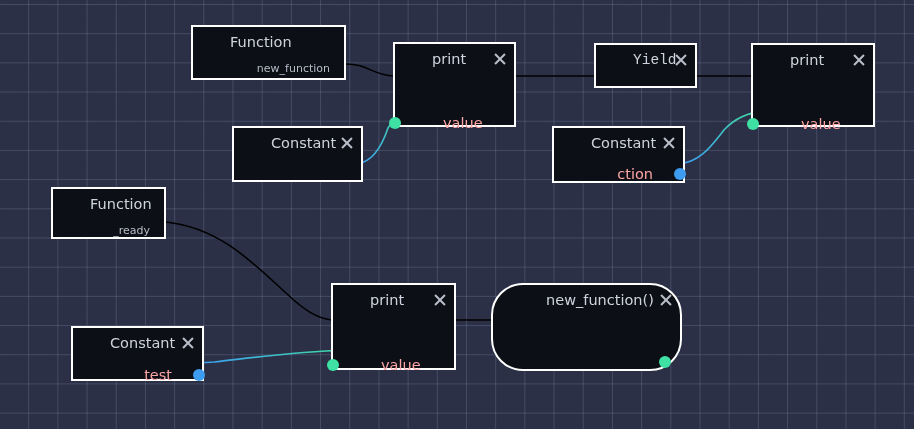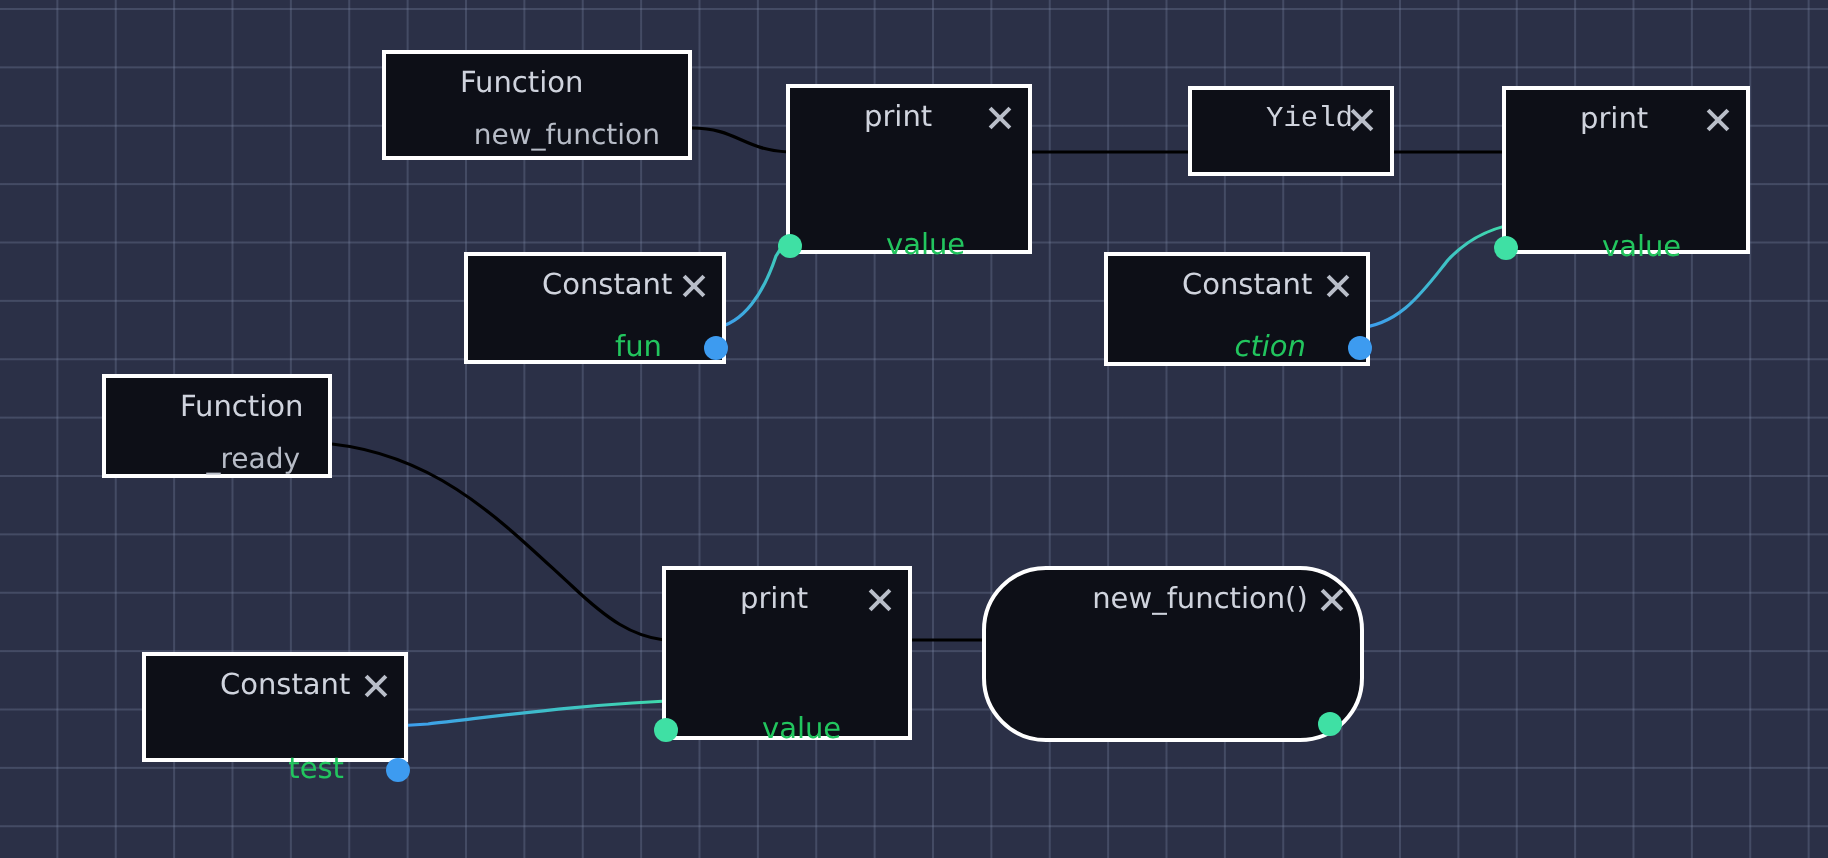--- a/index.html
+++ b/index.html
@@ -79,31 +79,31 @@
   .sub-row {
     position: relative;
     display: flex;
     align-items: center;
     height: 22px;
     padding: 0 14px;
   }
   .sub-row.right { justify-content: flex-end; }
   .sub-row .sub-text {
     color: #b7bcc7;
-    font-size: 14px;
+    font-size: 11px;
     white-space: nowrap;
   }
   .slot-row {
     position: relative;
     height: 26px;
     display: flex;
     align-items: center;
   }
   .slot-label {
-    color: #22c55e;
+    color: #fca5a5;
     font-size: 14.5px;
     white-space: nowrap;
     text-align: center;
   }
   .port {
     position: absolute;
     width: 12px;
     height: 12px;
     border-radius: 50%;
     top: 50%;
@@ -203,32 +203,28 @@
       <span class="port in green" style="top:13px;"></span>
       <span class="slot-label" style="position:absolute; left:48px;">value</span>
     </div>
   </div>
 
   <div class="gnode" id="node-const-fun">
     <div class="title-row">
       <span class="title-text">Constant</span>
       <span class="close-x"></span>
     </div>
+  </div>
+
+  <div class="gnode" id="node-const-ction">
+    <div class="title-row">
+      <span class="title-text">Constant</span>
+      <span class="close-x"></span>
+    </div>
     <div class="slot-row" style="margin-top:3px;">
-      <span class="slot-label" style="position:absolute; right:30px;">fun</span>
-      <span class="port out blue" style="right:-3px; top:13px;"></span>
-    </div>
-  </div>
-
-  <div class="gnode" id="node-const-ction">
-    <div class="title-row">
-      <span class="title-text">Constant</span>
-      <span class="close-x"></span>
-    </div>
-    <div class="slot-row" style="margin-top:3px;font-style:italic;">
       <span class="slot-label" style="position:absolute; right:30px;">ction</span>
       <span class="port out blue" style="right:-3px; top:13px;"></span>
     </div>
   </div>
 
   <div class="gnode" id="node-func-ready">
     <div class="title-row">
       <span class="title-text">Function</span>
     </div>
     <div class="sub-row right">
@@ -255,19 +251,19 @@
     <div class="slot-row" style="margin-top:34px;">
       <span class="port out green" style="right:9px; top:13px;"></span>
     </div>
   </div>
 
   <div class="gnode" id="node-const-test">
     <div class="title-row">
       <span class="title-text">Constant</span>
       <span class="close-x"></span>
     </div>
-    <div class="slot-row" style="margin-top:14px;">
+    <div class="slot-row" style="margin-top:4px;">
       <span class="slot-label" style="position:absolute; right:30px;">test</span>
       <span class="port out blue" style="right:-3px; top:13px;"></span>
     </div>
   </div>
 
 </div>
 
 </body></html>

